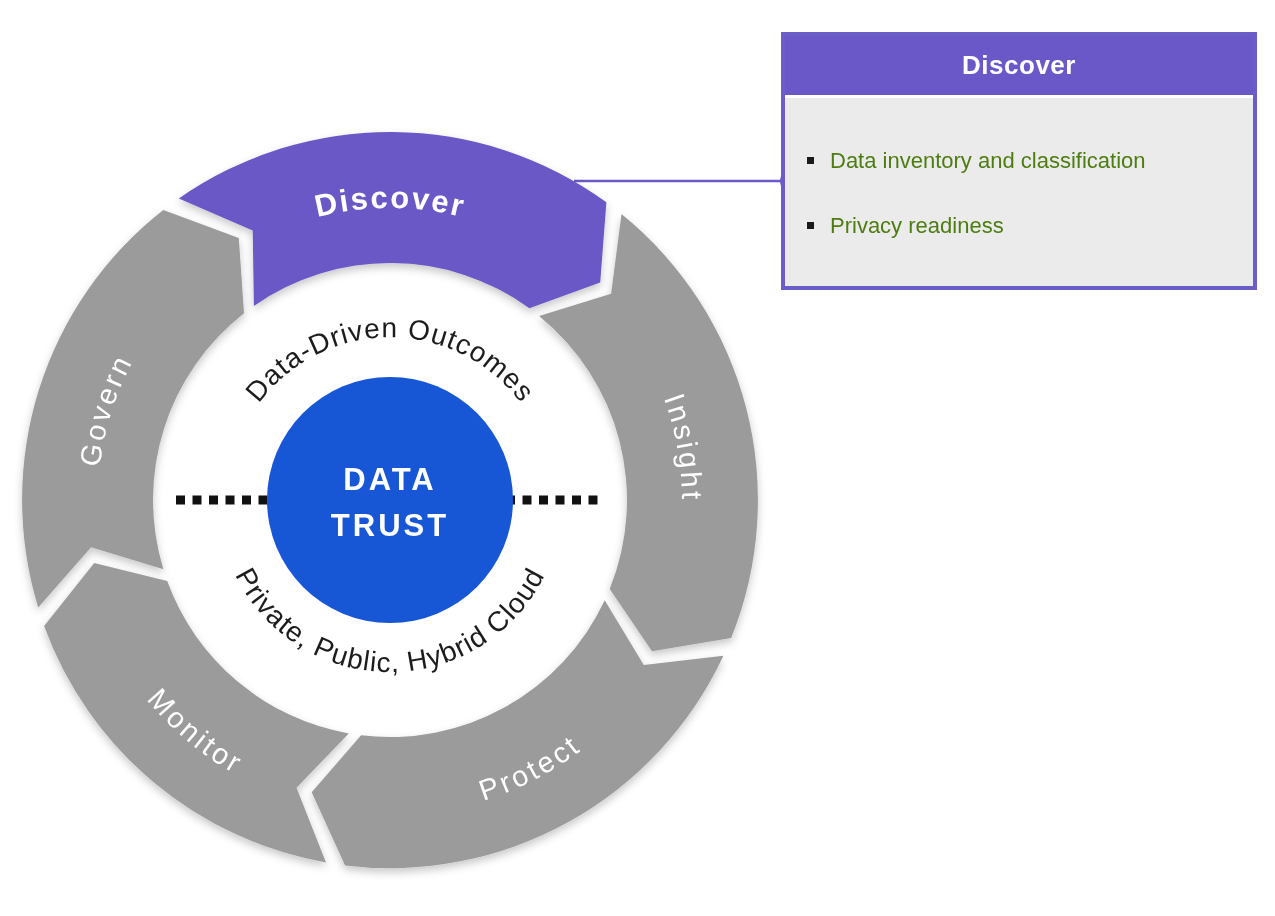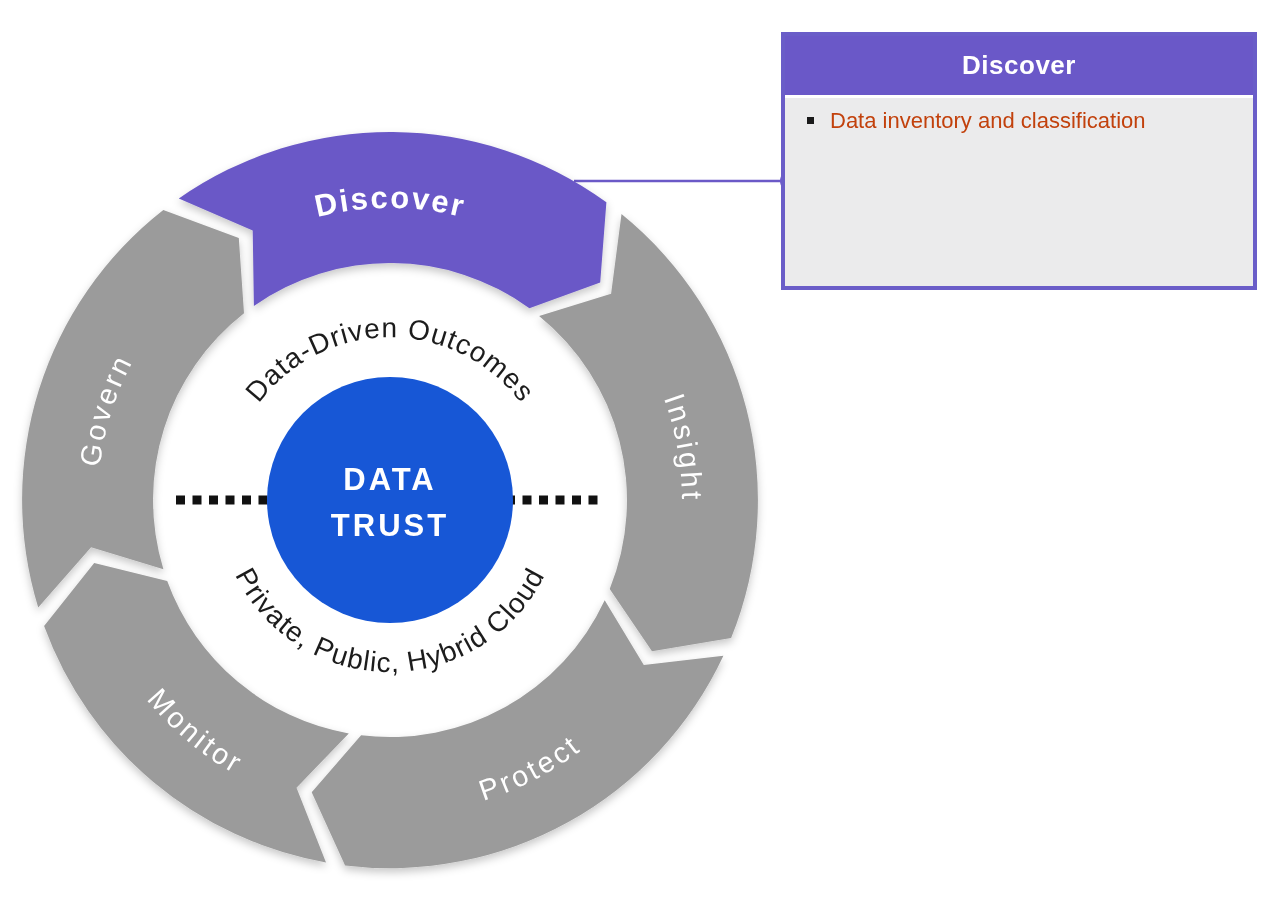--- a/index.html
+++ b/index.html
@@ -19,21 +19,21 @@
 
   
   .callout{position:absolute;left:781px;top:32px;width:476px;height:258px;
            box-sizing:border-box;background:#EBEBEC;border:4px solid #6A5DC8;}
   .callout-header{height:59px;background:#6A58C8;border-bottom:3px solid #ffffff;
                   display:flex;align-items:center;justify-content:center;}
   .callout-title{color:#ffffff;font-size:26px;font-weight:700;letter-spacing:0.5px;}
   .callout-body{padding:10px 18px 8px 22px;}
   .bullet-list{list-style:none;margin:0;padding:0;}
   .bullet-item{display:flex;align-items:flex-start;margin-bottom:11px;
-               color:#c2410c;font-size:22px;line-height:25px;}
+               color:#4d7c0f;font-size:22px;line-height:25px;margin-top:40px;}
   .bullet-marker{flex:0 0 auto;width:7px;height:7px;background:#1a1a1a;
                  margin:9px 16px 0 0;}
 </style>
 </head>
 <body>
 
 <div class="stage">
 
   <svg width="1275" height="916" viewBox="0 0 1275 916">
     <defs>
@@ -99,17 +99,21 @@
   <div class="callout">
     <div class="callout-header">
       <span class="callout-title">Discover</span>
     </div>
     <div class="callout-body">
       <ul class="bullet-list">
         <li class="bullet-item">
           <span class="bullet-marker"></span>
           <span>Data inventory and classification</span>
         </li>
+        <li class="bullet-item">
+          <span class="bullet-marker"></span>
+          <span>Privacy readiness</span>
+        </li>
       </ul>
     </div>
   </div>
 
 </div>
 
 </body></html>

